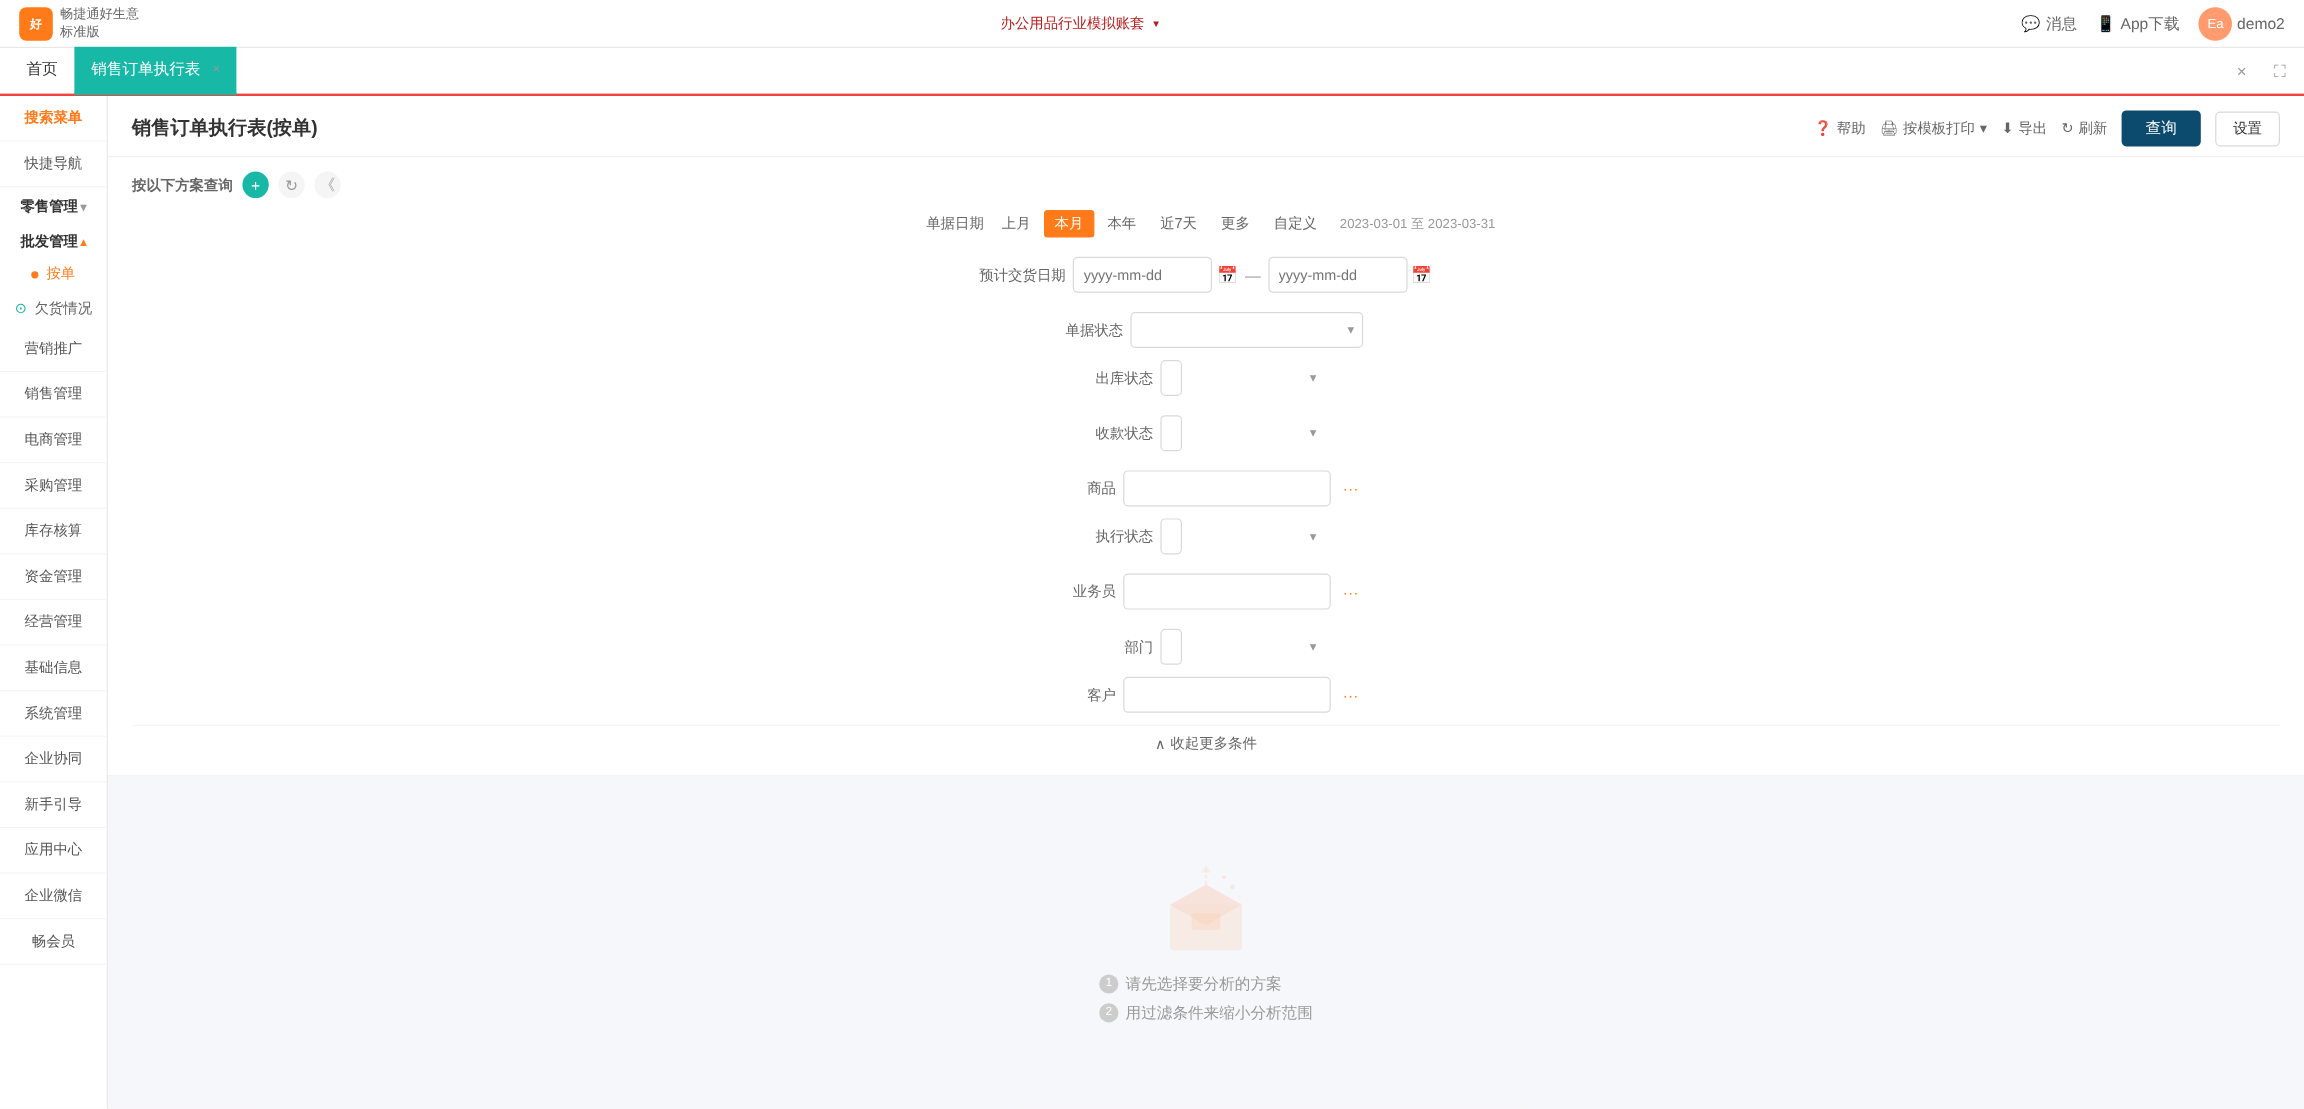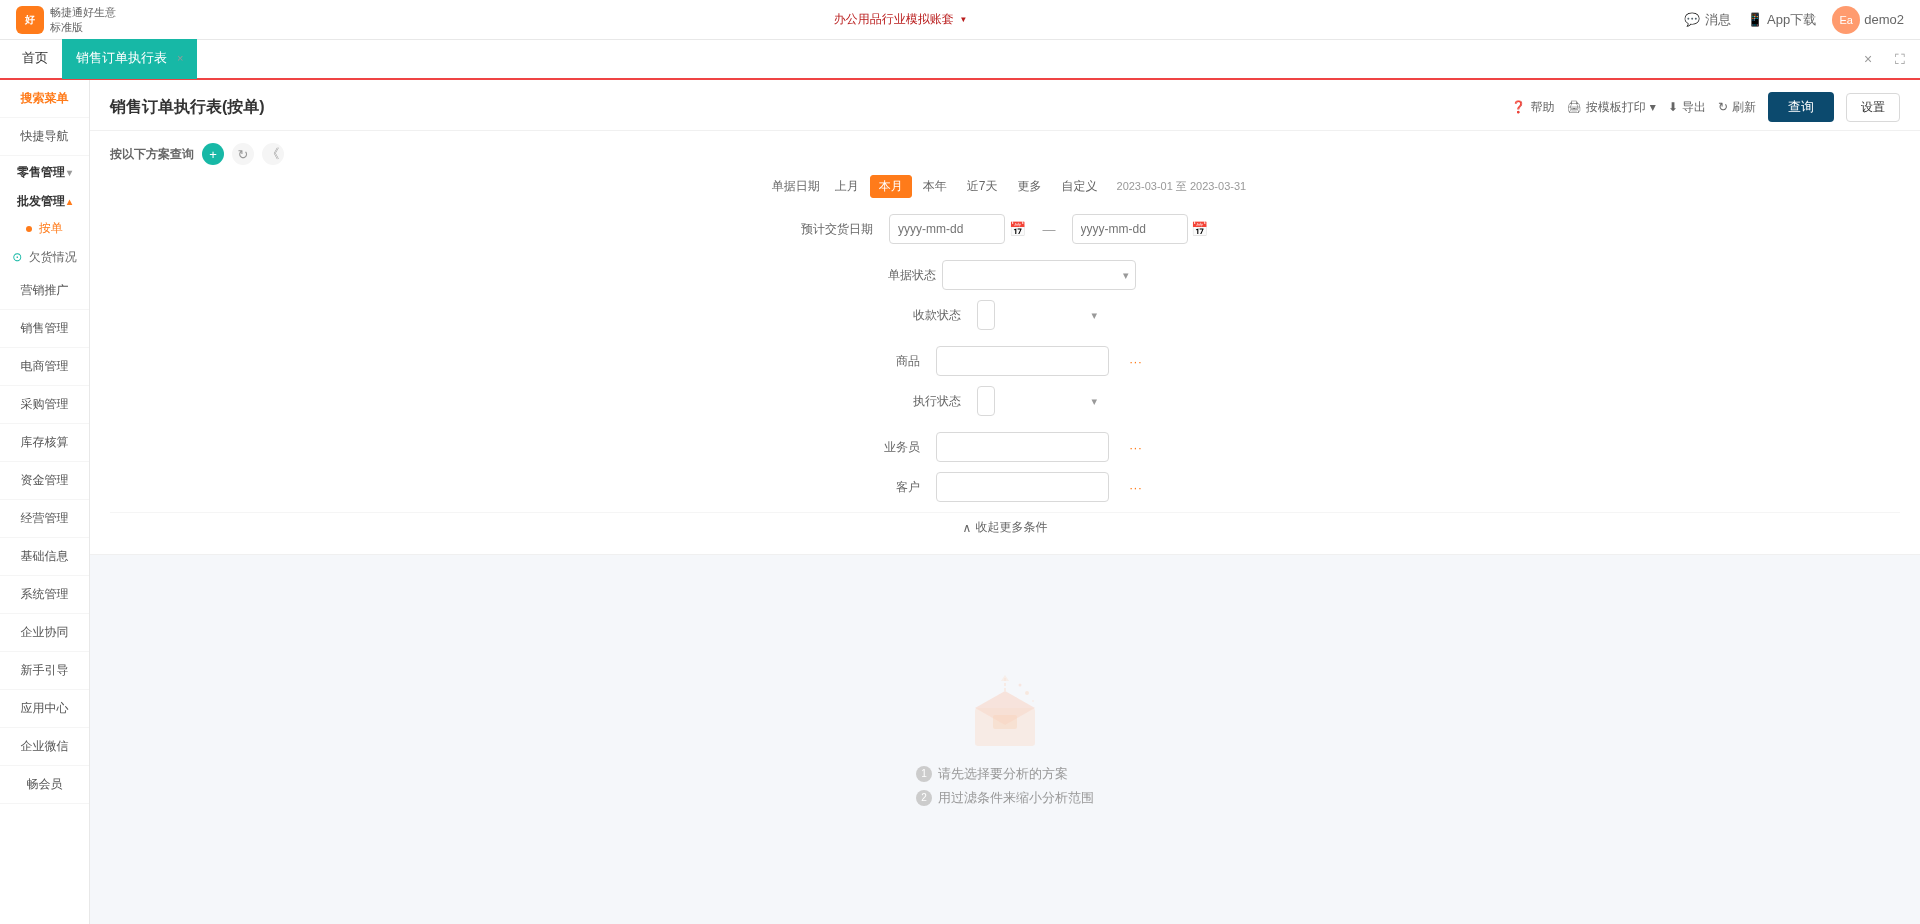--- a/index.html
+++ b/index.html
@@ -42,21 +42,21 @@
     
     .filter-panel { background: #fff; padding: 12px 20px; border-bottom: 1px solid #f0f0f0; flex-shrink: 0; }
     .filter-header { display: flex; align-items: center; gap: 8px; margin-bottom: 10px; }
     .filter-title { font-size: 12px; color: #666; font-weight: bold; }
     .filter-icon-btn { width: 22px; height: 22px; border-radius: 50%; display: flex; align-items: center; justify-content: center; cursor: pointer; font-size: 13px; }
     .filter-icon-add { background: #17b8a6; color: white; }
     .filter-icon-refresh { background: #f5f5f5; color: #999; }
     .filter-icon-collapse { background: #f5f5f5; color: #999; }
 
     .filter-row { display: flex; align-items: center; gap: 16px; margin-bottom: 10px; flex-wrap: wrap; flex-direction: column; }
-    .filter-group { display: flex; align-items: center; gap: 16px; flex: 1; min-width: 200px; }
+    .filter-group { display: flex; align-items: center; gap: 6px; flex: 1; min-width: 200px; }
     .filter-label { font-size: 12px; color: #666; white-space: nowrap; min-width: 56px; text-align: right; }
     .filter-input { flex: 1; height: 30px; border: 1px solid #d9d9d9; border-radius: 4px; padding: 0 8px; font-size: 12px; color: #333; background: #fff; }
     .filter-select { flex: 1; height: 30px; border: 1px solid #d9d9d9; border-radius: 4px; padding: 0 8px; font-size: 12px; color: #333; background: #fff; appearance: none; cursor: pointer; }
     .filter-select-wrap { flex: 1; position: relative; }
     .filter-select-wrap::after { content: '▾'; position: absolute; right: 8px; top: 50%; transform: translateY(-50%); color: #999; pointer-events: none; font-size: 11px; }
 
     .date-filter { display: flex; align-items: center; gap: 6px; flex: 2; min-width: 400px; }
     .date-tabs { display: flex; align-items: center; gap: 2px; }
     .date-tab { padding: 2px 8px; border-radius: 3px; font-size: 12px; color: #666; cursor: pointer; border: 1px solid transparent; }
     .date-tab.active { background: #ff7b1a; color: white; border-color: #ff7b1a; }
@@ -282,20 +282,28 @@
             <select>
               <option value=""></option>
             </select>
           </div>
           <span style="color:#999;font-size:11px;margin-left:-18px;pointer-events:none">▾</span>
         </div>
       </div>
 
       <div class="filter-row">
         <div class="filter-group" style="flex:1">
+          <span class="filter-label">出库状态</span>
+          <div class="filter-select-wrap">
+            <select class="filter-select">
+              <option value=""></option>
+            </select>
+          </div>
+        </div>
+        <div class="filter-group" style="flex:1">
           <span class="filter-label">收款状态</span>
           <div class="filter-select-wrap">
             <select class="filter-select">
               <option value=""></option>
             </select>
           </div>
         </div>
         <div class="filter-group" style="flex:1.2">
           <span class="filter-label">商品</span>
           <input class="filter-input" type="text" style="flex: 1 1 0%;">
@@ -310,20 +318,28 @@
             <select class="filter-select">
               <option value=""></option>
             </select>
           </div>
         </div>
         <div class="filter-group" style="flex:1">
           <span class="filter-label">业务员</span>
           <input class="filter-input" type="text" style="flex: 1 1 0%;">
           <span class="more-btn">···</span>
         </div>
+        <div class="filter-group" style="flex:1.2">
+          <span class="filter-label">部门</span>
+          <div class="filter-select-wrap">
+            <select class="filter-select">
+              <option value=""></option>
+            </select>
+          </div>
+        </div>
       </div>
 
       <div class="filter-row">
         <div class="filter-group" style="flex:1;max-width:380px">
           <span class="filter-label">客户</span>
           <input class="filter-input" type="text" style="flex: 1 1 0%;">
           <span class="more-btn">···</span>
         </div>
       </div>
 

